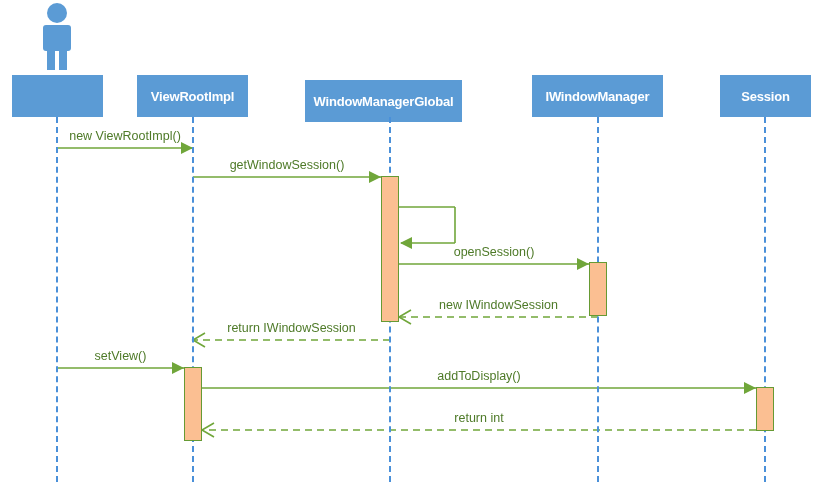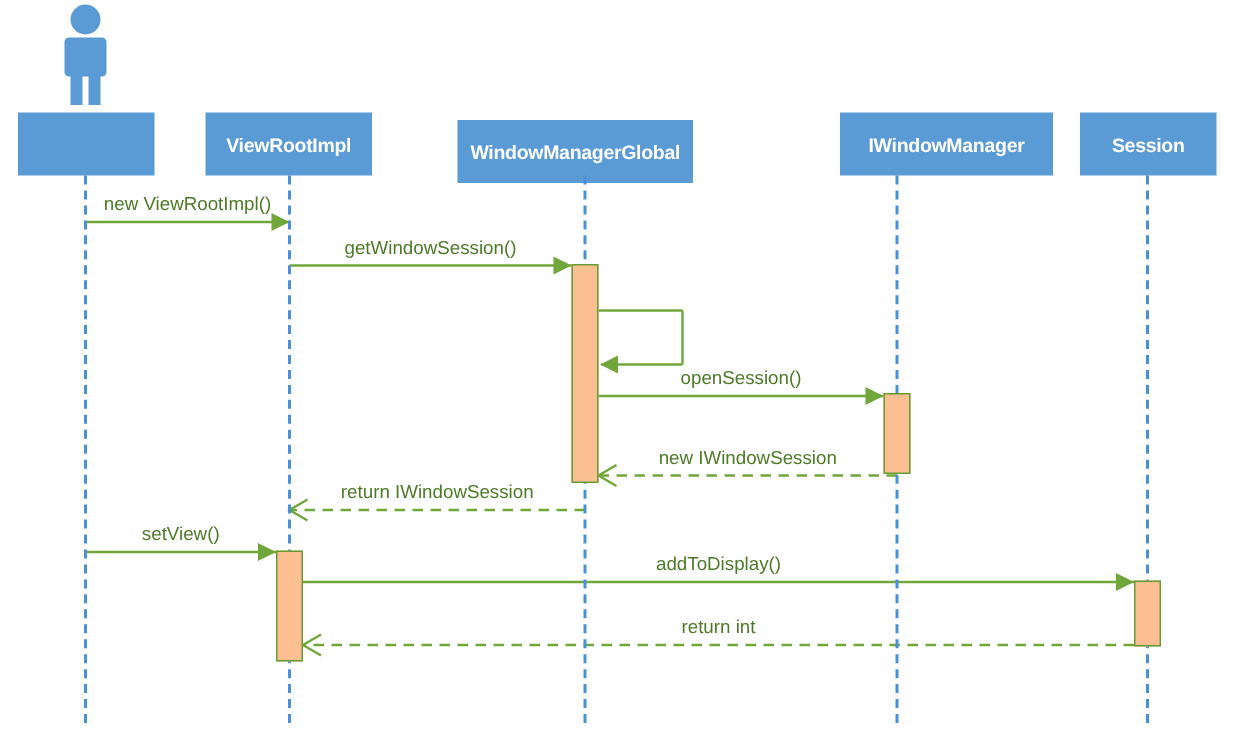--- a/index.html
+++ b/index.html
@@ -67,21 +67,21 @@
     </div>
     <div class="lifeline-line" style="left: 56px; top: 117px; height: 365px;"></div>
     <div class="lifeline-box" style="left: 137px; top: 75px; width: 111px; height: 42px;">
       <span>ViewRootImpl</span>
     </div>
     <div class="lifeline-line" style="left: 192px; top: 117px; height: 365px;"></div>
     <div class="lifeline-box" style="left: 305px; top: 68px; width: 157px; height: 42px; margin-top: 12px;">
       <span>WindowManagerGlobal</span>
     </div>
     <div class="lifeline-line" style="left: 389px; top: 117px; height: 365px;"></div>
-    <div class="lifeline-box" style="left: 560px; top: 75px; width: 142px; height: 42px;">
+    <div class="lifeline-box" style="left: 532px; top: 75px; width: 131px; height: 42px;">
       <span>IWindowManager</span>
     </div>
     <div class="lifeline-line" style="left: 597px; top: 117px; height: 365px;"></div>
     <div class="lifeline-box" style="left: 720px; top: 75px; width: 91px; height: 42px;">
       <span>Session</span>
     </div>
     <div class="lifeline-line" style="left: 764px; top: 117px; height: 365px;"></div>
     <div class="msg-label" style="top: 129px; left: -291px; width: 832px; text-align: center;">new ViewRootImpl()</div>
     <div class="msg-label" style="top: 158px; left: -129px; width: 832px; text-align: center;">getWindowSession()</div>
     <div class="msg-label" style="top: 245px; left: 78px; width: 832px; text-align: center;">openSession()</div>

